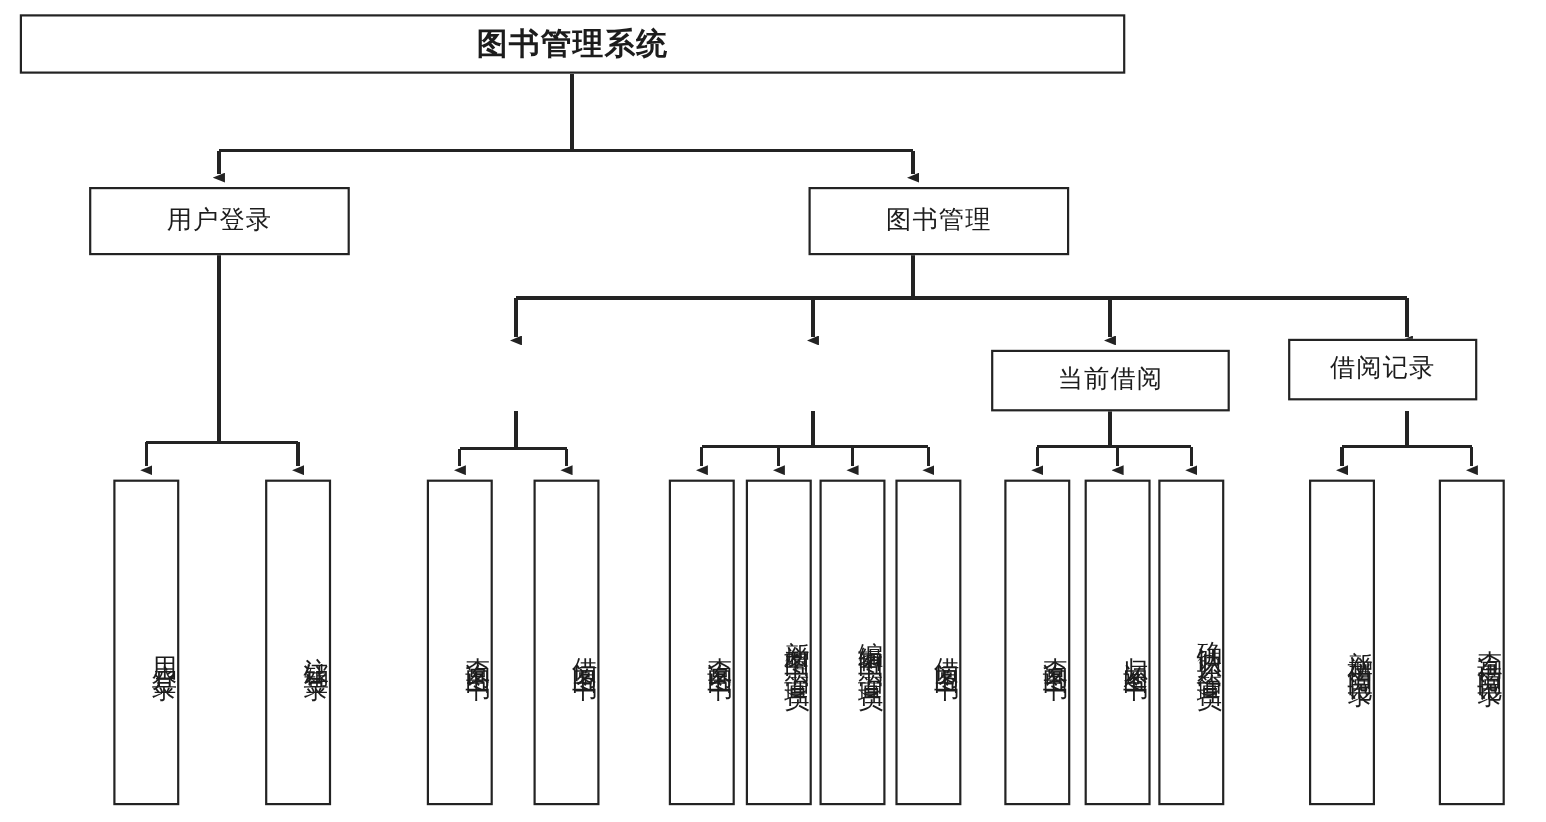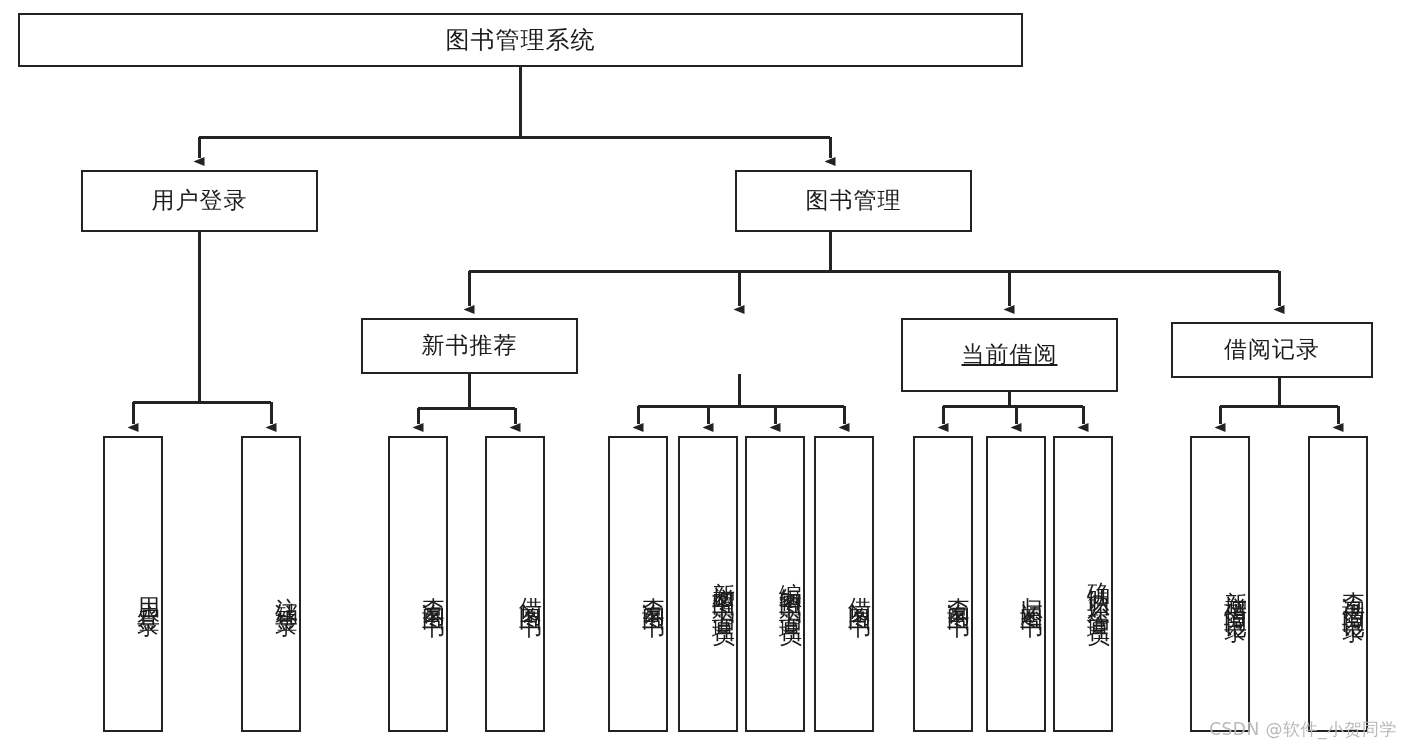--- a/index.html
+++ b/index.html
@@ -35,21 +35,22 @@
     justify-content: center;
     color: #1c1c1c;
     z-index: 3;
   }
   .node.horiz {
     font-size: 23px;
     letter-spacing: 1px;
     line-height: 1.1;
   }
   .node.root {
-    font-size: 24px;
+    font-size: 28px;
+    font-weight: bold;
   }
   .node.vert {
     writing-mode: vertical-rl;
     text-orientation: upright;
     align-items: flex-start;
     justify-content: center;
     padding-top: 14px;
     font-size: 23px;
     letter-spacing: 6px;
     line-height: 1.05;
@@ -123,23 +124,22 @@
       <path d="M1220,406 L1220,424" marker-end="url(#arrow)"></path>
       <path d="M1338,406 L1338,424" marker-end="url(#arrow)"></path>
     </g>
   </svg>
 
   <div class="node horiz root" style="left: 18px; top: 13px; width: 1005px; height: 54px;">图书管理系统</div>
 
   <div class="node horiz" style="left: 81px; top: 170px; width: 237px; height: 62px;">用户登录</div>
   <div class="node horiz" style="left: 711px; top: 170px; width: 237px; height: 62px; margin-left: 24px;">图书管理</div>
 
-  <div class="node horiz" style="left: 361px; top: 318px; width: 217px; height: 56px;">新书推荐</div>
-  <div class="node horiz" style="left: 901px; top: 318px; width: 217px; height: 74px; text-decoration: underline;">当前借阅</div>
-  <div class="node horiz" style="left: 1171px; top: 322px; width: 202px; height: 56px;">借阅记录</div>
+  <div class="node horiz" style="left: 901px; top: 318px; width: 217px; height: 56px;">当前借阅</div>
+  <div class="node horiz" style="left: 1171px; top: 308px; width: 172px; height: 56px;">借阅记录</div>
 
   <div class="node vert" style="left: 103px; top: 436px; width: 60px; height: 296px;">
     <span class="vlabel">用户登录</span>
   </div>
   <div class="node vert" style="left: 241px; top: 436px; width: 60px; height: 296px;">
     <span class="vlabel">注销登录</span>
   </div>
   <div class="node vert" style="left: 388px; top: 436px; width: 60px; height: 296px;">
     <span class="vlabel">查询图书</span>
   </div>
@@ -167,15 +167,14 @@
   <div class="node vert" style="left: 1053px; top: 436px; width: 60px; height: 296px;">
     <span class="vlabel">确认归还（管理员）</span>
   </div>
   <div class="node vert" style="left: 1190px; top: 436px; width: 60px; height: 296px;">
     <span class="vlabel">新增借阅记录</span>
   </div>
   <div class="node vert" style="left: 1308px; top: 436px; width: 60px; height: 296px;">
     <span class="vlabel">查询借阅记录</span>
   </div>
 
-  <div class="watermark">CSDN @软件_小贺同学</div>
 
 </div>
 
 </body></html>

